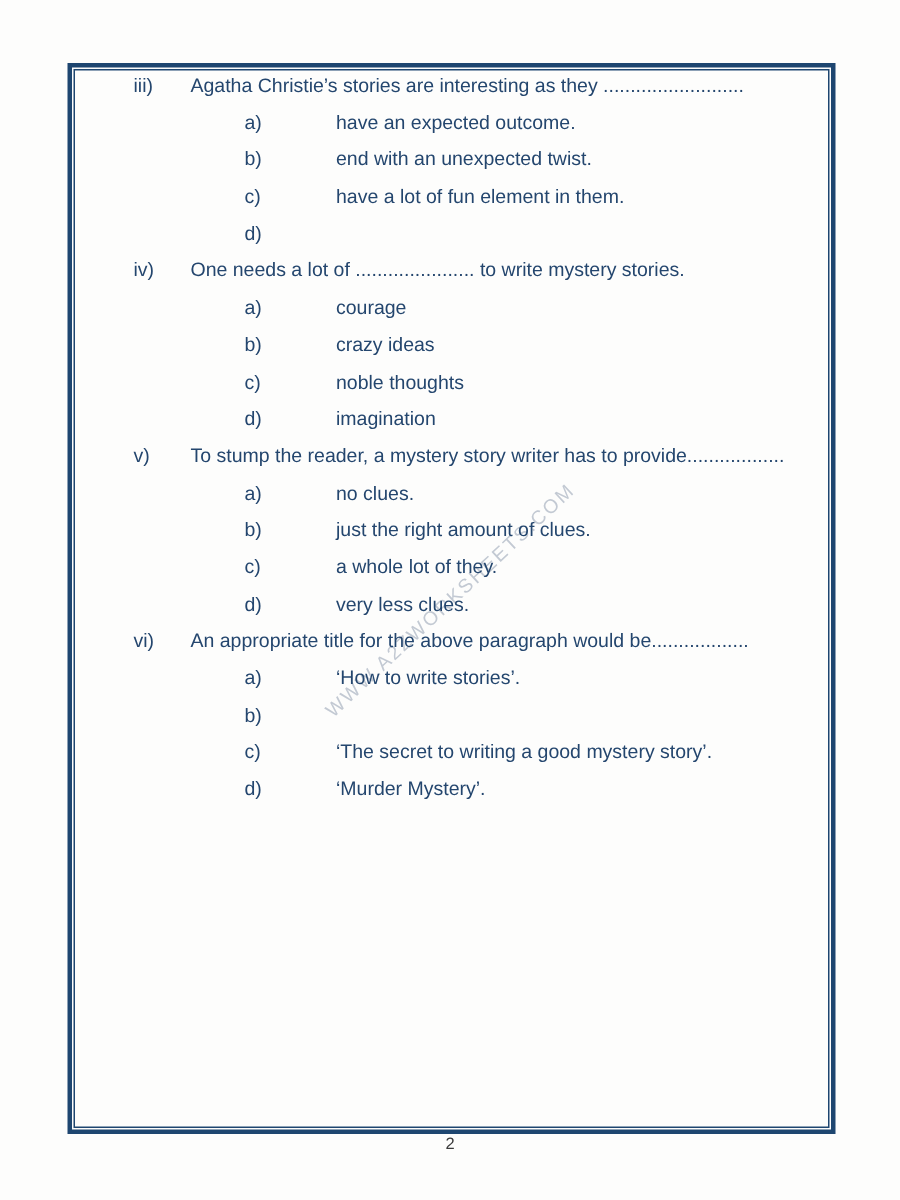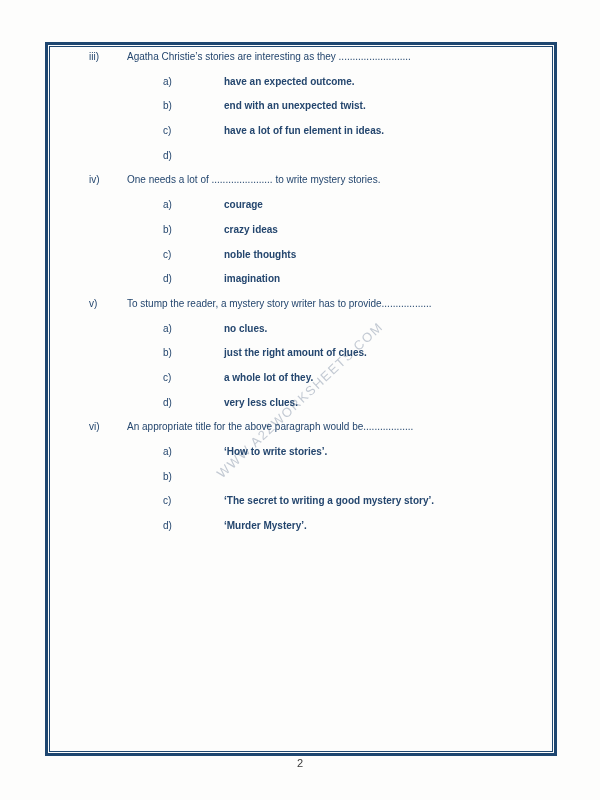--- a/index.html
+++ b/index.html
@@ -45,28 +45,28 @@
     position: absolute;
     left: 0;
     top: 45px;
     width: 600px;
     z-index: 2;
   }
   .row {
     position: relative;
     height: 24.7px;
     line-height: 24.7px;
-    font-size: 10px;
+    font-size: 13px;
     color: #24466e;
   }
   .col { position: absolute; white-space: pre; }
   .numeral { left: 89px; }
   .qtext   { left: 127px; }
   .letter  { left: 163px; }
-  .otext   { left: 224px; font-weight: bold; }
+  .otext   { left: 224px; }
   .page-number {
     position: absolute;
     left: 0;
     top: 757px;
     width: 600px;
     text-align: center;
     font-size: 11px;
     color: #3a3a3a;
     z-index: 2;
   }
@@ -89,21 +89,21 @@
       <div class="row">
         <span class="col letter">a)</span>
         <span class="col otext">have an expected outcome.</span>
       </div>
       <div class="row">
         <span class="col letter">b)</span>
         <span class="col otext">end with an unexpected twist.</span>
       </div>
       <div class="row">
         <span class="col letter">c)</span>
-        <span class="col otext">have a lot of fun element in ideas.</span>
+        <span class="col otext">have a lot of fun element in them.</span>
       </div>
       <div class="row">
         <span class="col letter">d)</span>
       </div>
       <div class="row">
         <span class="col numeral">iv)</span>
         <span class="col qtext">One needs a lot of ...................... to write mystery stories.</span>
       </div>
       <div class="row">
         <span class="col letter">a)</span>

